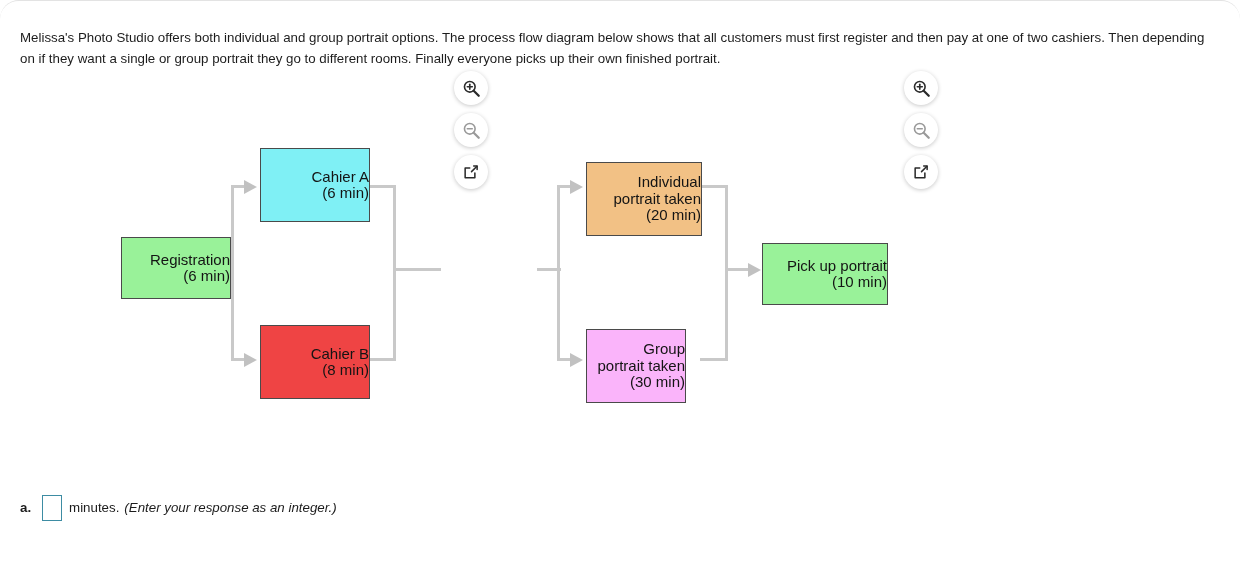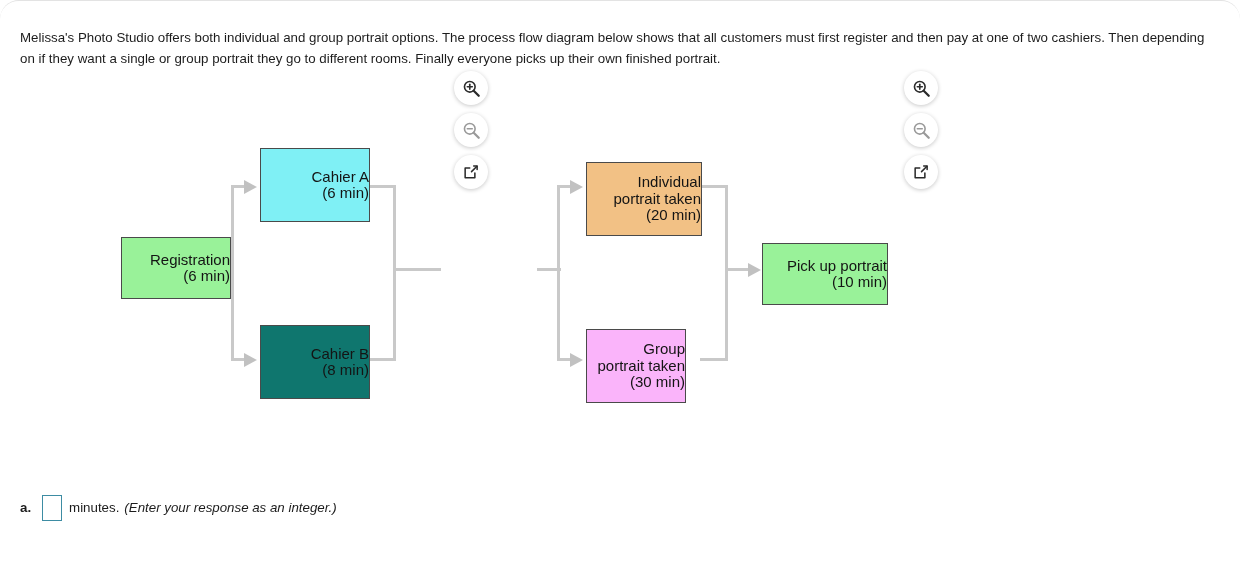--- a/index.html
+++ b/index.html
@@ -162,21 +162,21 @@
     <div class="node" style="left:101px; top:174px; width:110px; height:62px; background:#99f299;margin-left:20px;">
       <span>Registration</span>
       <span class="l2">(6 min)</span>
     </div>
 
     <div class="node" style="left:260px; top:85px; width:110px; height:74px; background:#7ff0f5;">
       <span>Cahier A</span>
       <span class="l2">(6 min)</span>
     </div>
 
-    <div class="node" style="left:260px; top:262px; width:110px; height:74px; background:#0f766e;">
+    <div class="node" style="left:260px; top:262px; width:110px; height:74px; background:#ef4444;">
       <span>Cahier B</span>
       <span class="l2">(8 min)</span>
     </div>
 
     <div class="node" style="left:586px; top:88px; width:116px; height:74px; background:#f2c185;margin-top:11px;">
       <span>Individual</span>
       <span class="l2">portrait taken</span>
       <span class="l2">(20 min)</span>
     </div>
 

